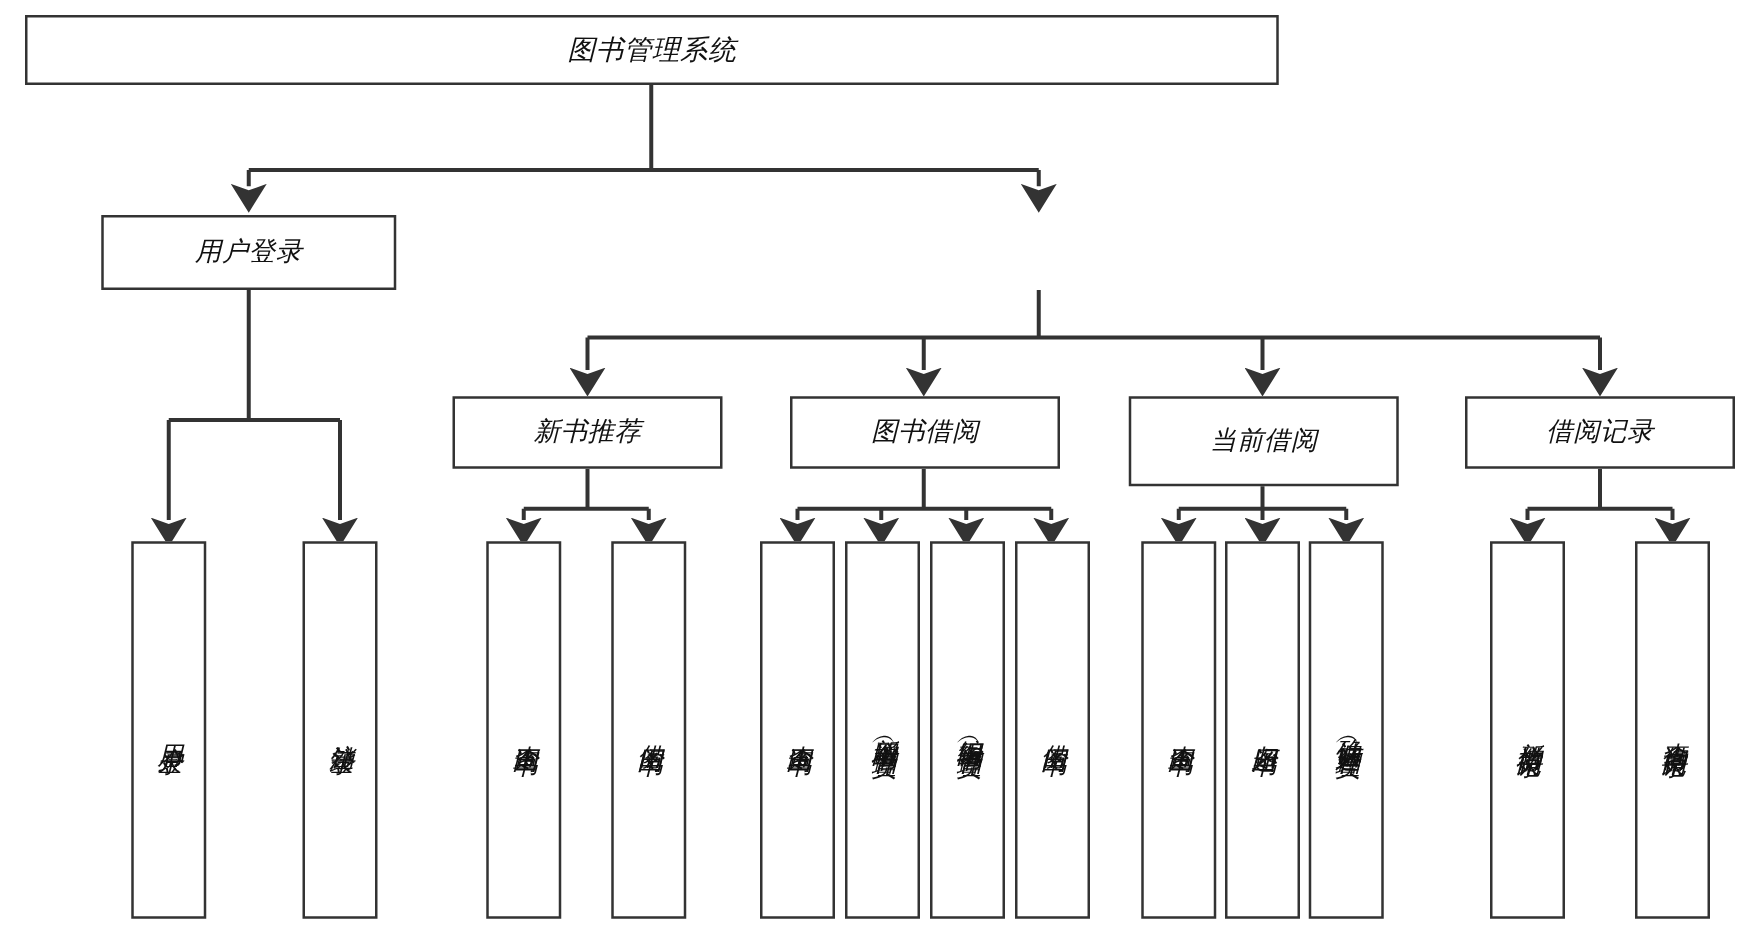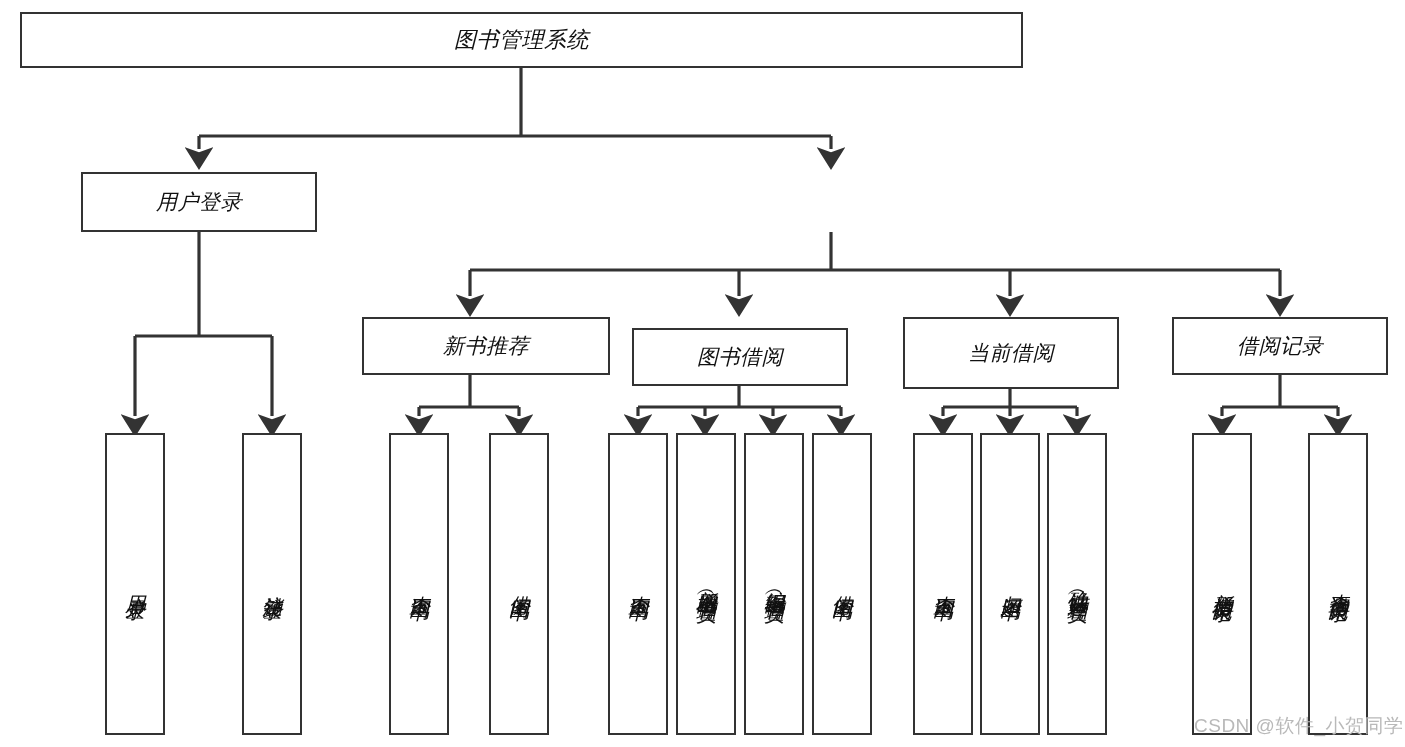--- a/index.html
+++ b/index.html
@@ -127,25 +127,25 @@
 
   <div class="node horiz root" style="left:20px; top:12px; width:1003px; height:56px;">
     <span>图书管理系统</span>
   </div>
 
   <div class="node horiz" style="left:81px; top:172px; width:236px; height:60px;">
     <span>用户登录</span>
   </div>
 
 
-  <div class="node horiz" style="left:362px; top:317px; width:248px; height:58px;">
+  <div class="node horiz" style="left:362px; top:317px; width:216px; height:58px;">
     <span>新书推荐</span>
   </div>
 
-  <div class="node horiz" style="left:632px; top:328px; width:216px; height:58px;">
+  <div class="node horiz" style="left:632px; top:317px; width:216px; height:58px;">
     <span>图书借阅</span>
   </div>
 
   <div class="node horiz" style="left:903px; top:317px; width:216px; height:72px;">
     <span>当前借阅</span>
   </div>
 
   <div class="node horiz" style="left:1172px; top:317px; width:216px; height:58px;">
     <span>借阅记录</span>
   </div>
@@ -187,15 +187,14 @@
     <span class="leaf-text">确认归还（管理员）</span>
   </div>
 
   <div class="node leaf" style="left:1192px; top:433px; width:60px; height:302px;">
     <span class="leaf-text">新增借阅记录</span>
   </div>
   <div class="node leaf" style="left:1308px; top:433px; width:60px; height:302px;">
     <span class="leaf-text">查询借阅记录</span>
   </div>
 
-  <div class="watermark" style="left:1194px; top:713px;">CSDN @软件_小贺同学</div>
 
 </div>
 
 </body></html>

